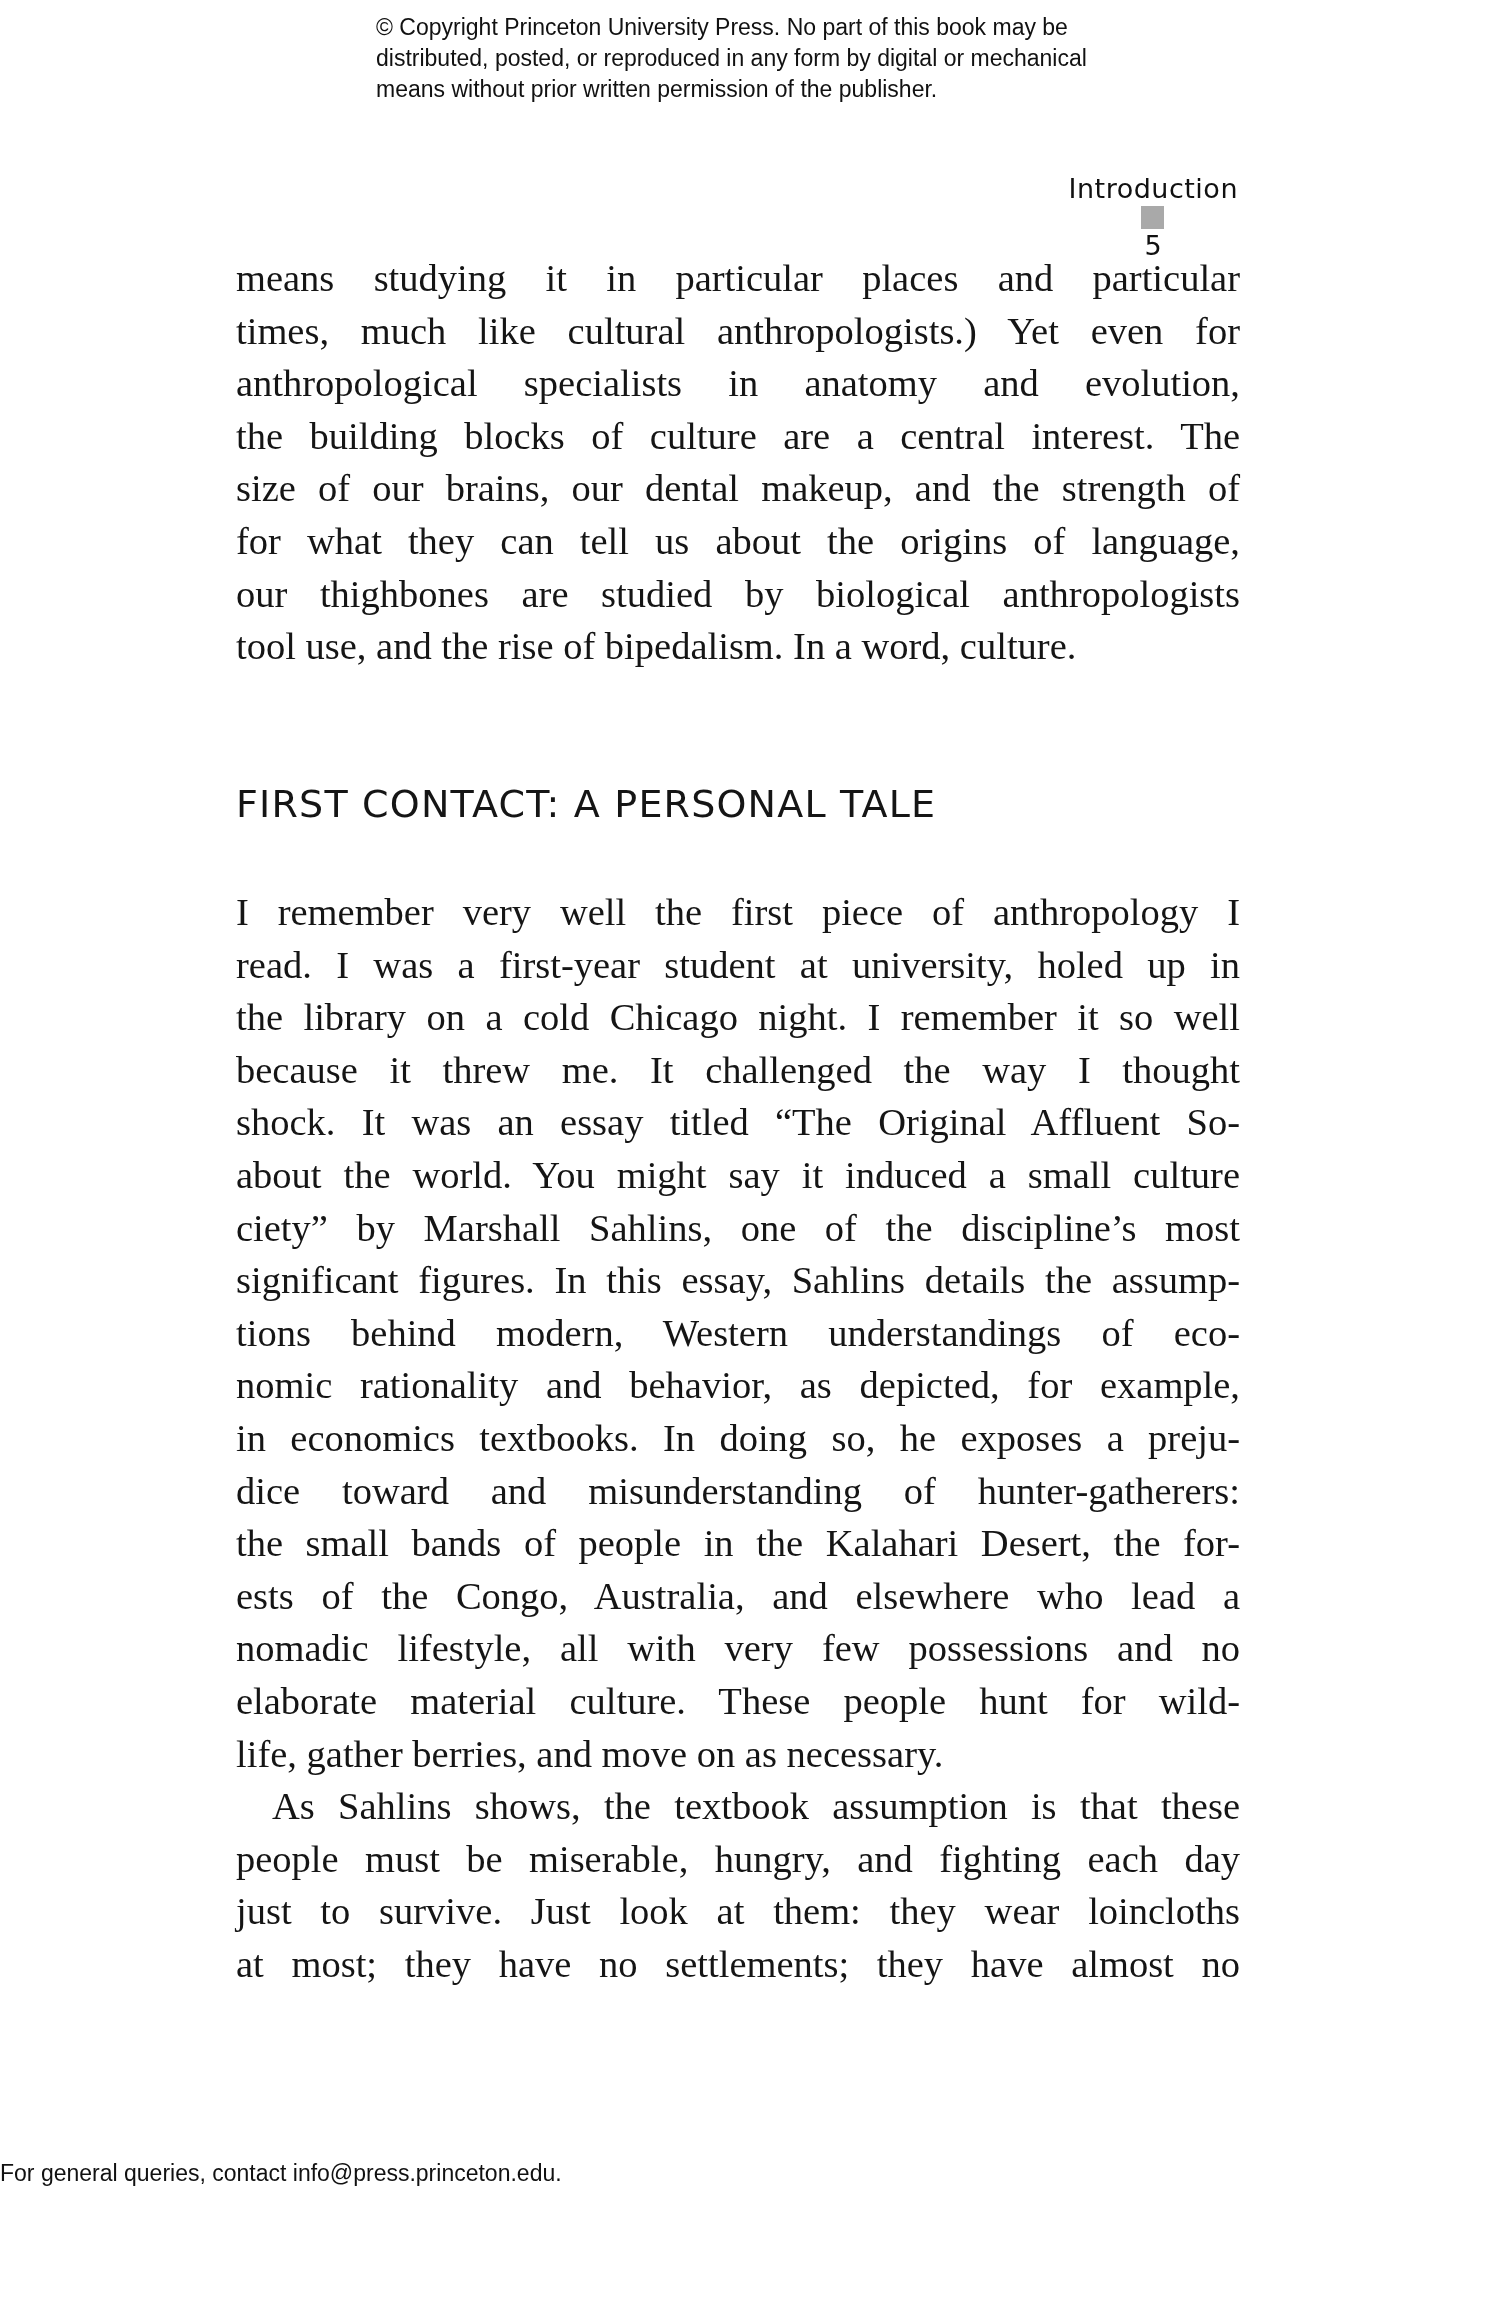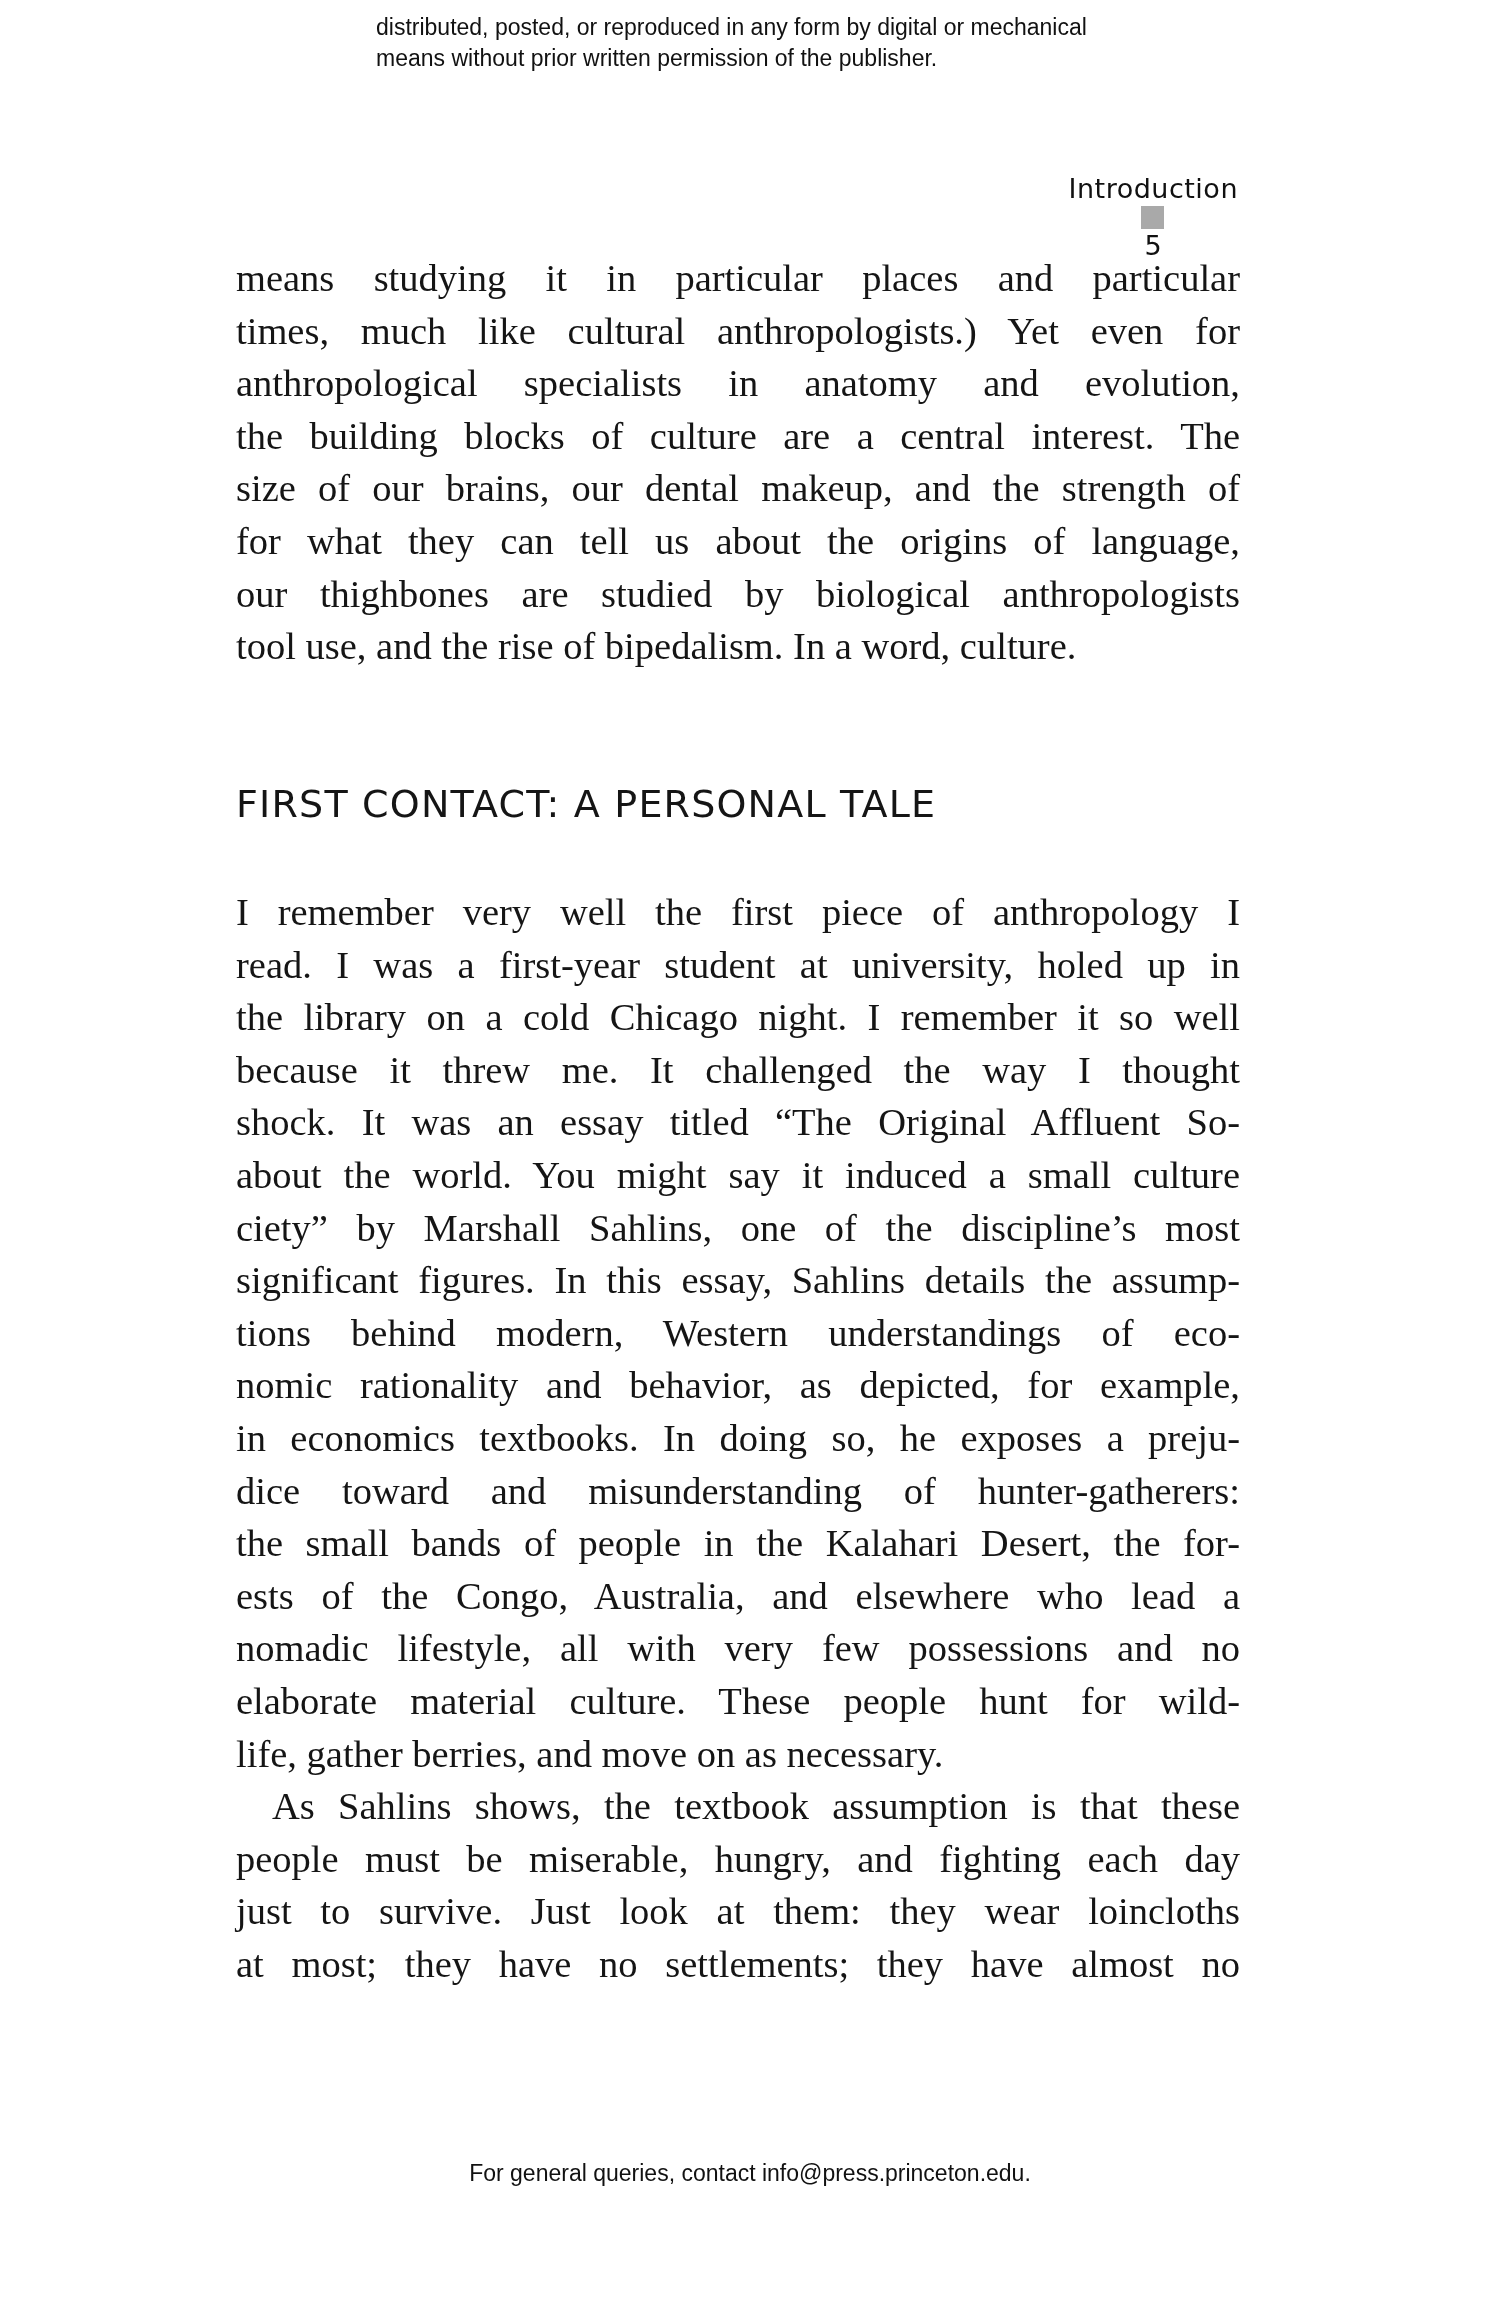--- a/index.html
+++ b/index.html
@@ -83,31 +83,31 @@
       letter-spacing: 1.2px;
       color: #151515;
       white-space: nowrap;
     }
 
     .footer {
       position: absolute;
       left: 0;
       width: 1500px;
       top: 2158px;
-      text-align: center;
       font-family: "Liberation Sans", sans-serif;
       font-size: 23px;
       line-height: 30px;
       color: #111;
     }
   </style>
 </head>
 <body>
 
 <div class="copyright">
+  <div>© Copyright Princeton University Press. No part of this book may be</div>
   <div>distributed, posted, or reproduced in any form by digital or mechanical</div>
   <div>means without prior written permission of the publisher.</div>
 </div>
 
 <div class="running-head">
   <span>Introduction</span>
   <span class="square"></span>
   <span>5</span>
 </div>
 

